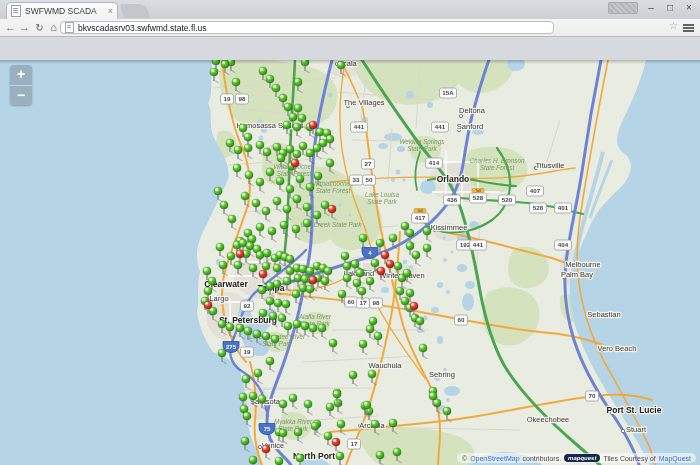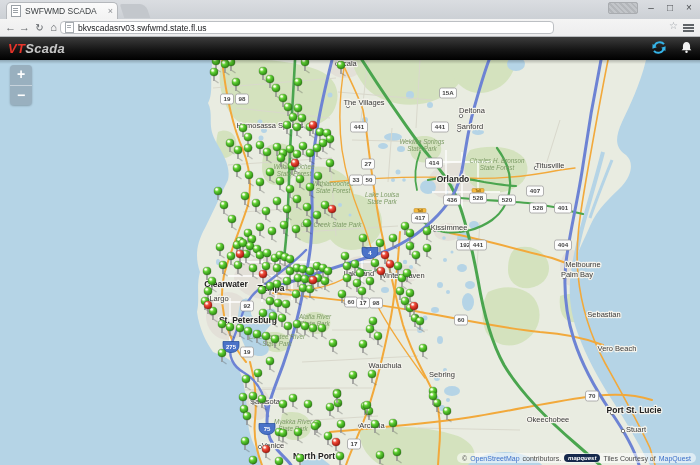--- a/index.html
+++ b/index.html
@@ -90,37 +90,20 @@
       <span class="url-host">bkvscadasrv03.swfwmd.state.fl.us</span>
     </div>
     <span class="bookmark">☆</span>
     <div class="menu-icon">
         <span></span>
         <span></span>
         <span></span>
       </div>
   </div>
 
-  <div class="appheader">
-    <div class="logo">
-      <span class="vt">VT</span><span class="sc">Scada</span>
-    </div>
-    <div class="hdr-icons">
-      <svg width="16" height="15" viewBox="0 0 16 15">
-        <path d="M13,4.2 A5.2,4.6 0 0 0 3.6,6.2" stroke="#35b3e7" stroke-width="2" fill="none"></path>
-        <polygon points="1.6,3.8 5.8,7.2 1.4,8.8" fill="#35b3e7"></polygon>
-        <path d="M3,10.8 A5.2,4.6 0 0 0 12.4,8.8" stroke="#35b3e7" stroke-width="2" fill="none"></path>
-        <polygon points="14.4,11.2 10.2,7.8 14.6,6.2" fill="#35b3e7"></polygon>
-      </svg>
-      <svg width="15" height="15" viewBox="0 0 16 15">
-        <path d="M8,1.6 C5.6,1.6 4.2,3.5 4.2,5.9 L4.2,8.8 L2.8,10.4 L13.2,10.4 L11.8,8.8 L11.8,5.9 C11.8,3.5 10.4,1.6 8,1.6 Z" fill="#f2f2f2"></path>
-        <circle cx="8" cy="12" r="1.3" fill="#f2f2f2"></circle>
-      </svg>
-    </div>
-  </div>
 
   <div class="map">
     <svg id="map-svg" width="700" height="405" viewBox="0 0 700 405" preserveAspectRatio="none" style="position:absolute;left:0;top:0;width:700px;height:405px;">
       <defs>
         <radialGradient id="gradG" cx="35%" cy="30%" r="75%">
           <stop offset="0%" stop-color="#d8ff9f"></stop>
             <stop offset="45%" stop-color="#56c82e"></stop>
             <stop offset="100%" stop-color="#2b7d12"></stop>
         </radialGradient>
         <radialGradient id="gradR" cx="35%" cy="30%" r="75%">

